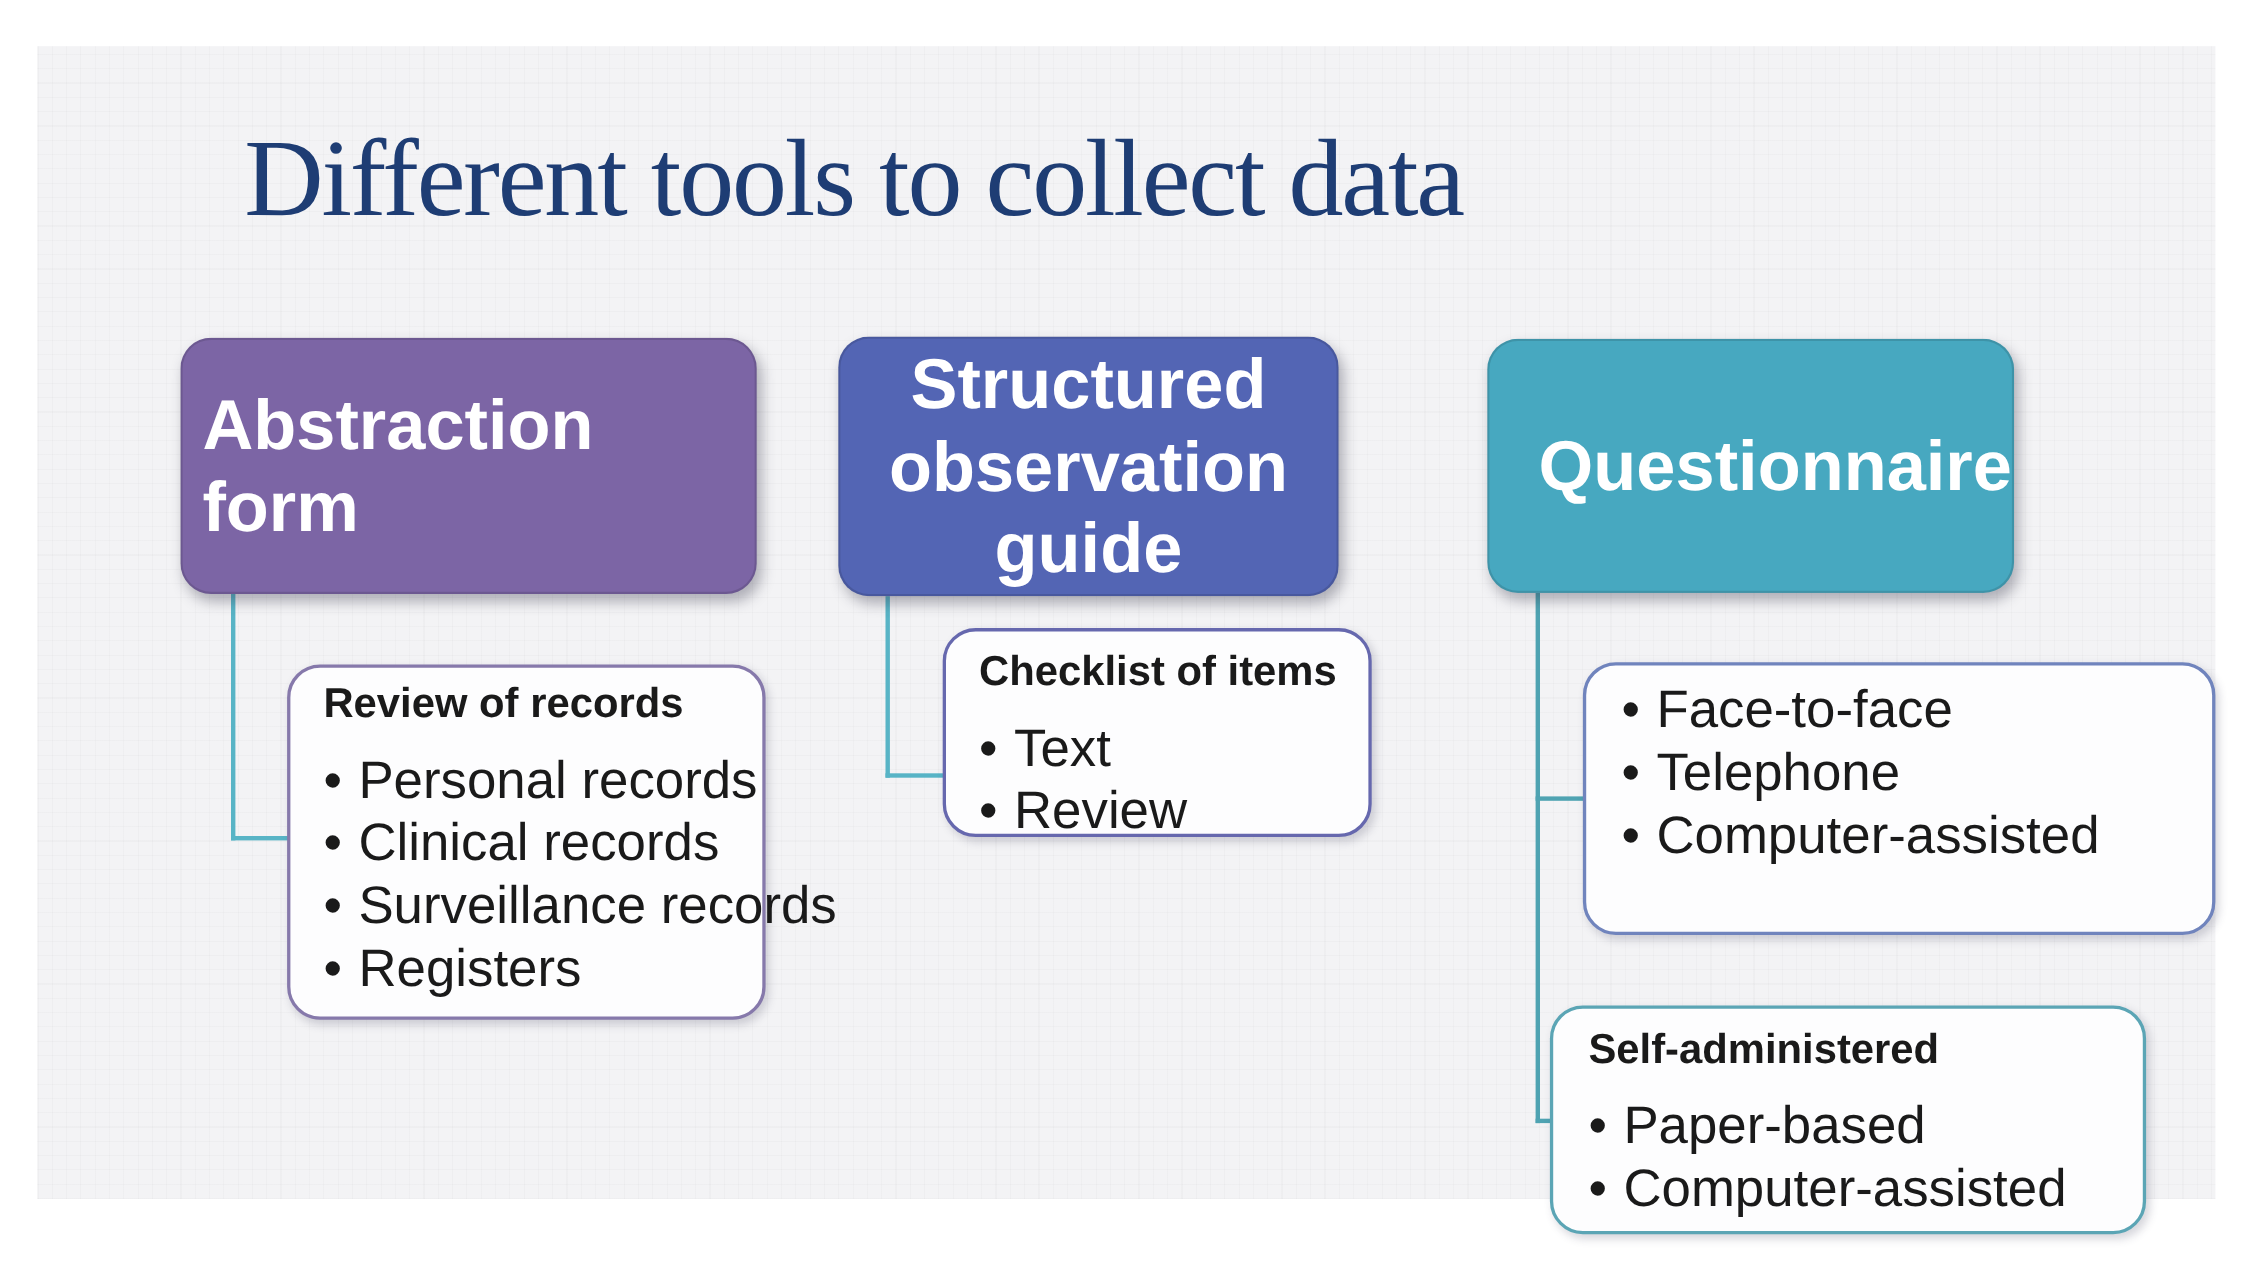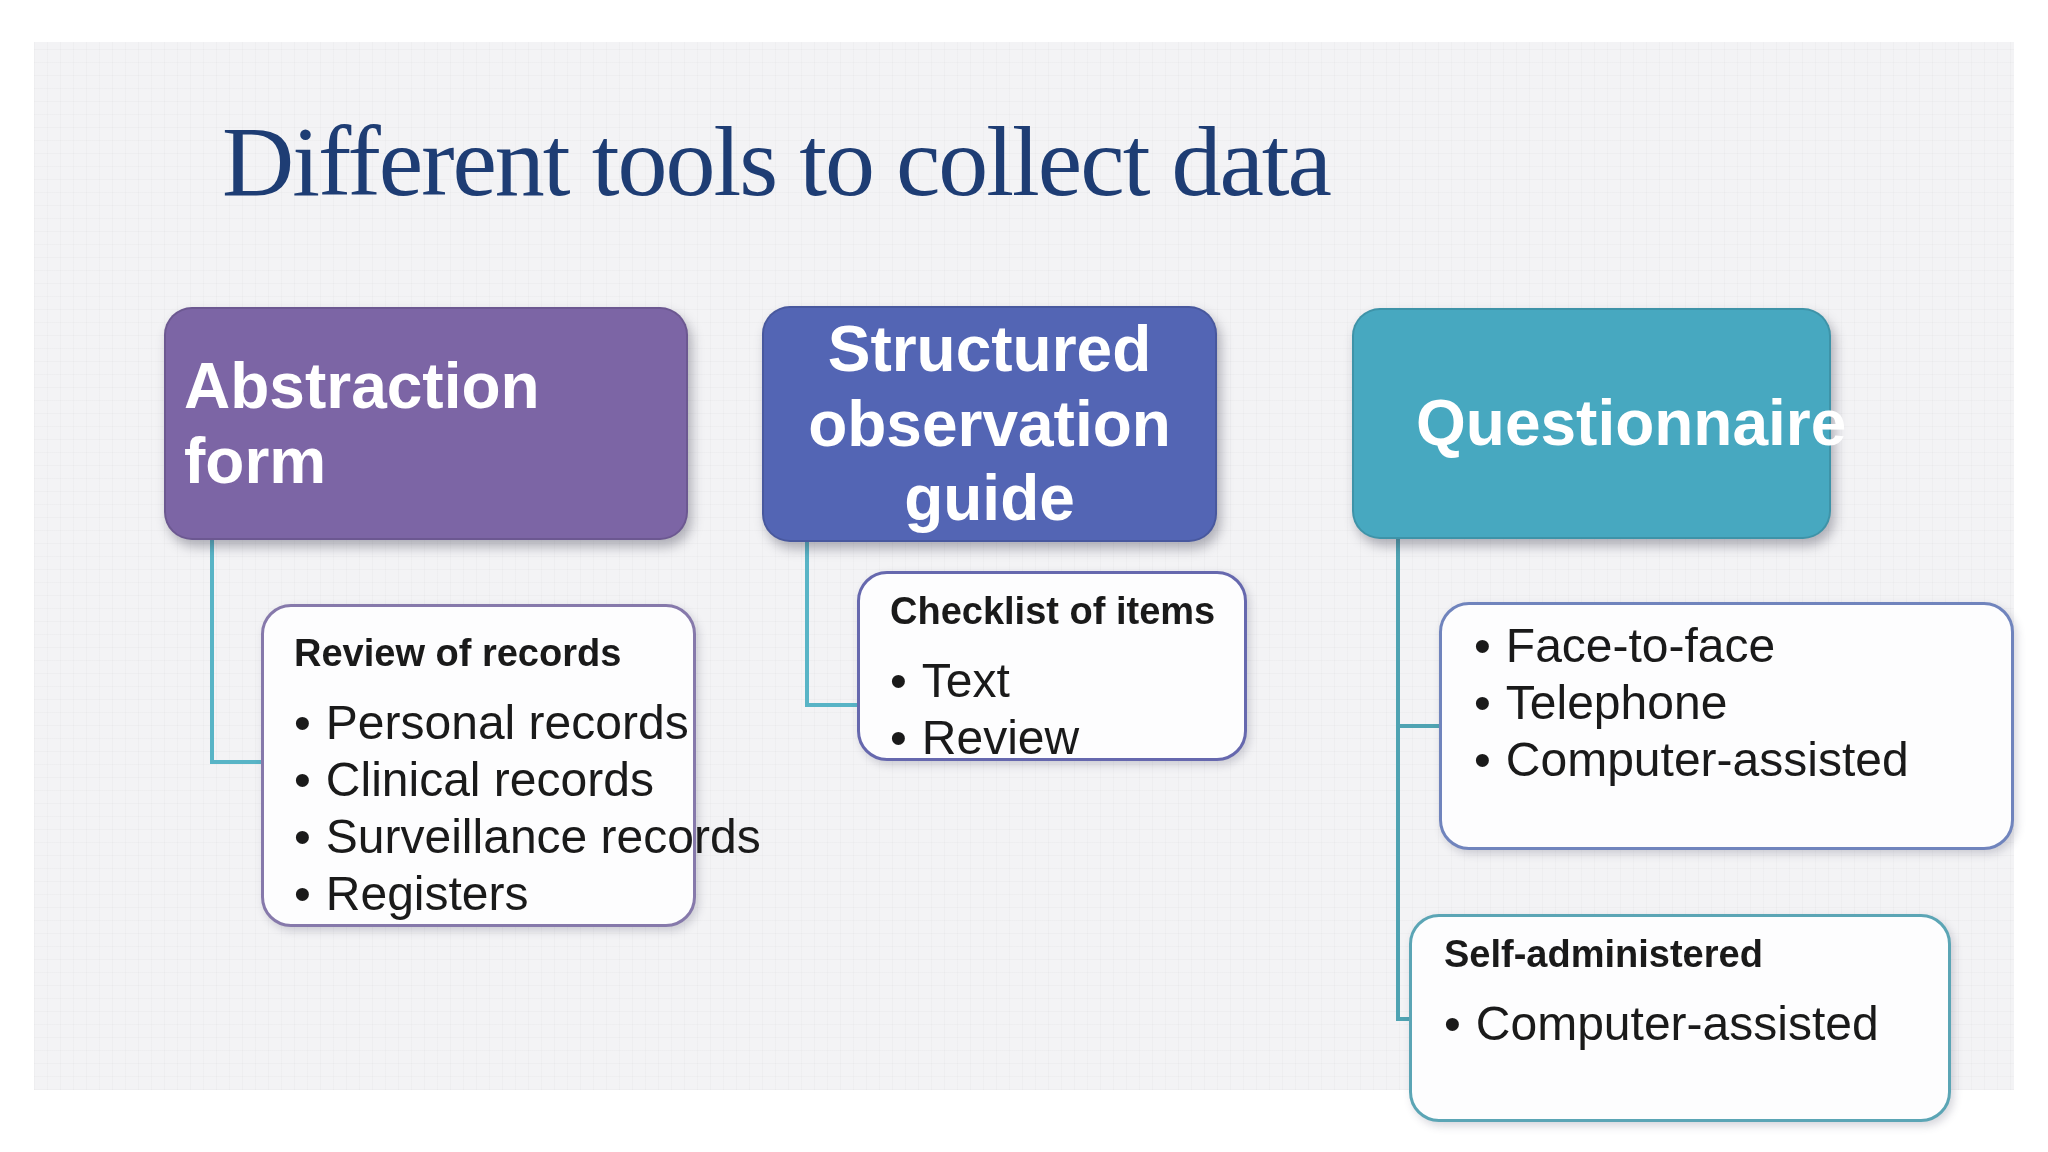--- a/index.html
+++ b/index.html
@@ -23,28 +23,28 @@
   }
   
   .hbox{
     position:absolute;border-radius:28px;display:flex;align-items:center;
     color:#ffffff;font-weight:bold;font-size:64px;line-height:1.17;
     box-shadow:4px 7px 12px rgba(50,50,70,0.35);
     border:2px solid rgba(0,0,0,0.12);box-sizing:border-box;
   }
   .hbox-a{left:130px;top:265px;width:524px;height:233px;background:#7c65a5;padding-left:18px;}
   .hbox-b{left:728px;top:264px;width:455px;height:236px;background:#5365b4;justify-content:center;text-align:center;padding:0 28px;}
-  .hbox-c{left:1318px;top:266px;width:479px;height:231px;background:#47a8c0;padding-left:62px;}
+  .hbox-c{left:1318px;top:266px;width:479px;height:231px;background:#47a8c0;padding-left:62px;justify-content:flex-end;}
   
   .cbox{
     position:absolute;background:#fdfdfe;border-radius:30px;box-sizing:border-box;
     box-shadow:3px 4px 8px rgba(70,70,95,0.22);
     color:#1a1a1a;
   }
-  .cbox-r1{left:227px;top:562px;width:435px;height:323px;border:3px solid #8679ab;padding:23px 20px 0 30px;}
+  .cbox-r1{left:227px;top:562px;width:435px;height:323px;border:3px solid #8679ab;padding:10px 20px 0 30px;}
   .cbox-r2{left:823px;top:529px;width:390px;height:190px;border:3px solid #6668ae;padding:14px 4px 0 30px;}
   .cbox-r3{left:1405px;top:560px;width:575px;height:248px;border:3px solid #7084bd;padding:12px 20px 0 32px;}
   .cbox-r4{left:1375px;top:872px;width:542px;height:208px;border:3px solid #5ba5b5;padding:14px 20px 0 32px;}
   .cbox h3{margin:0 0 16px 0;font-size:38px;line-height:1.25;font-weight:bold;}
   .cbox ul{margin:0;padding:0;list-style:none;}
   .cbox li{font-size:48px;line-height:57px;white-space:nowrap;}
   .cbox li::before{content:"\2022";margin-right:15px;}
   
   .conn{position:absolute;background:#58b4c6;}
   .c1v{left:176px;top:498px;width:4px;height:224px;}
@@ -101,18 +101,19 @@
     <div class="cbox cbox-r3">
       <ul>
         <li>Face-to-face</li>
         <li>Telephone</li>
         <li>Computer-assisted</li>
       </ul>
     </div>
     <div class="cbox cbox-r4">
       <h3>Self-administered</h3>
       <ul>
+        <li>Paper-based</li>
         <li>Computer-assisted</li>
       </ul>
     </div>
 
   </div>
 </div>
 
 </body></html>

